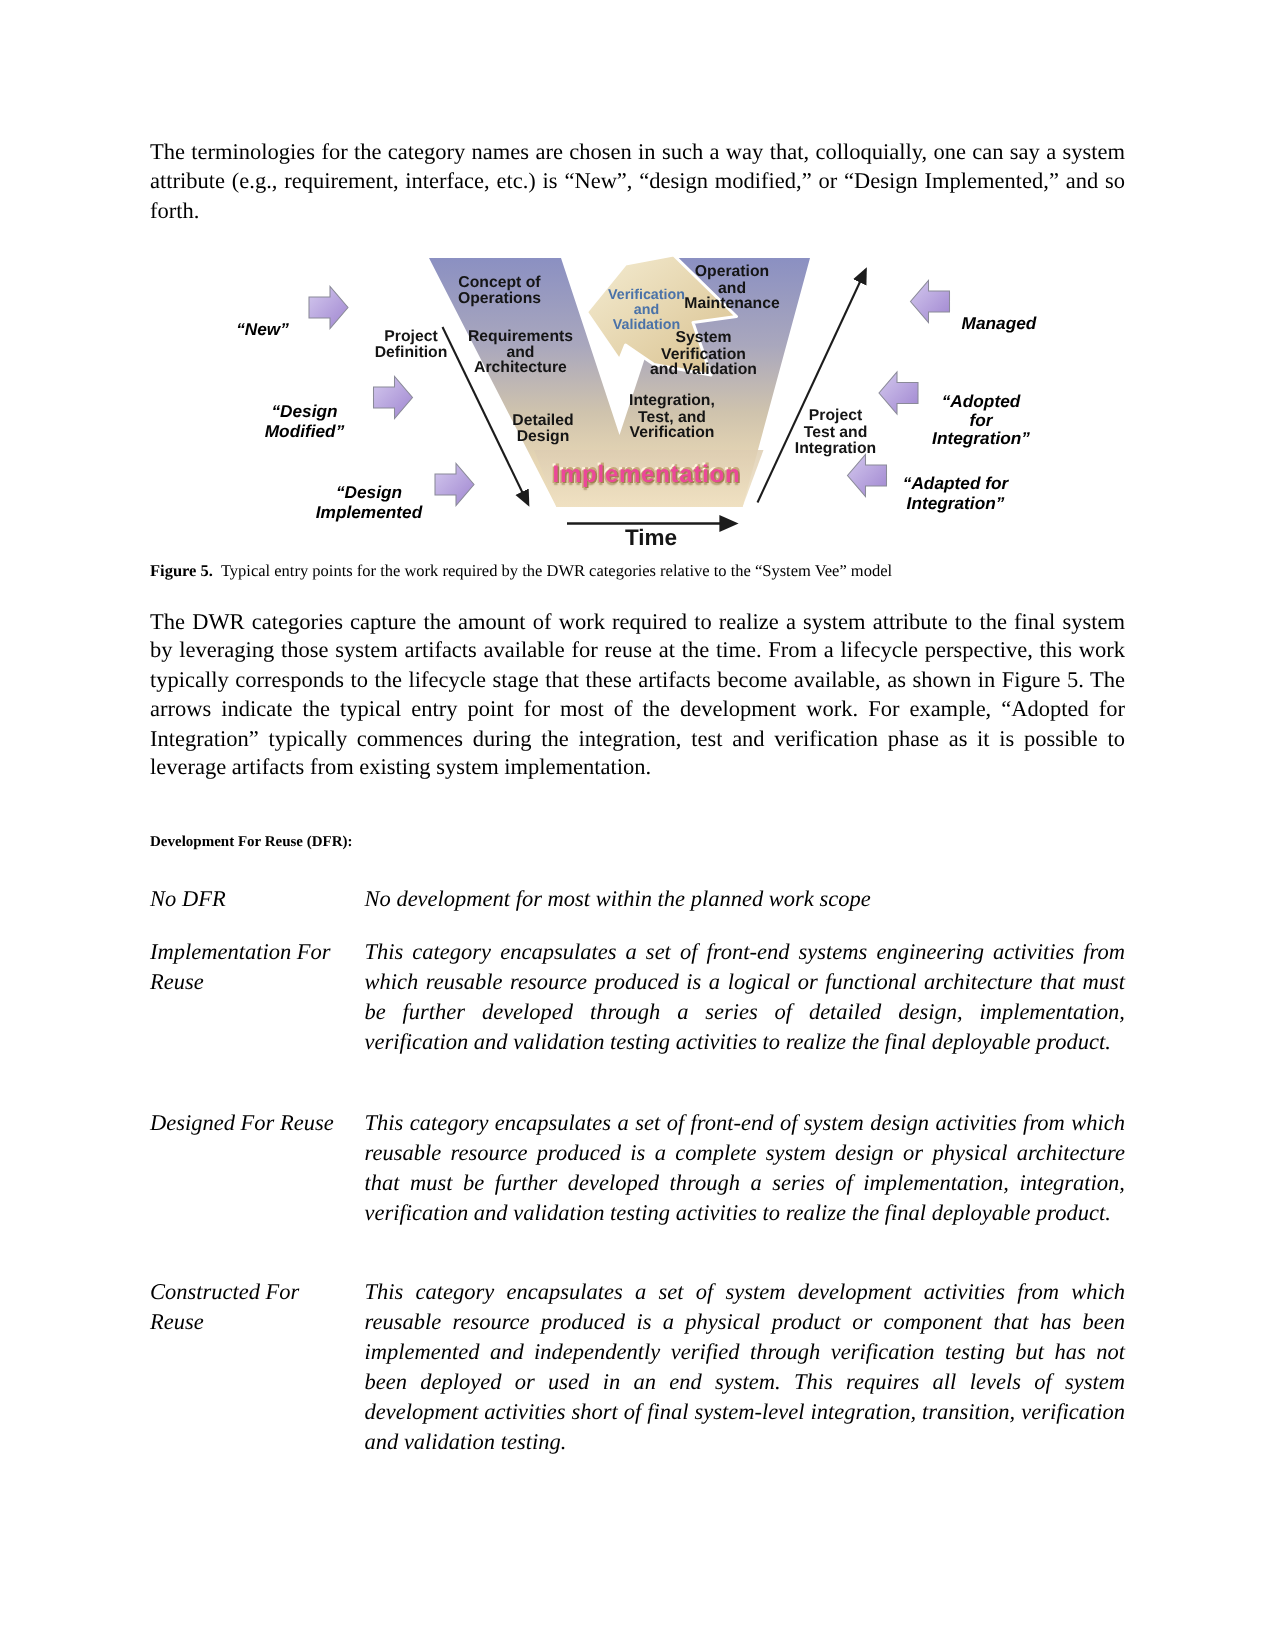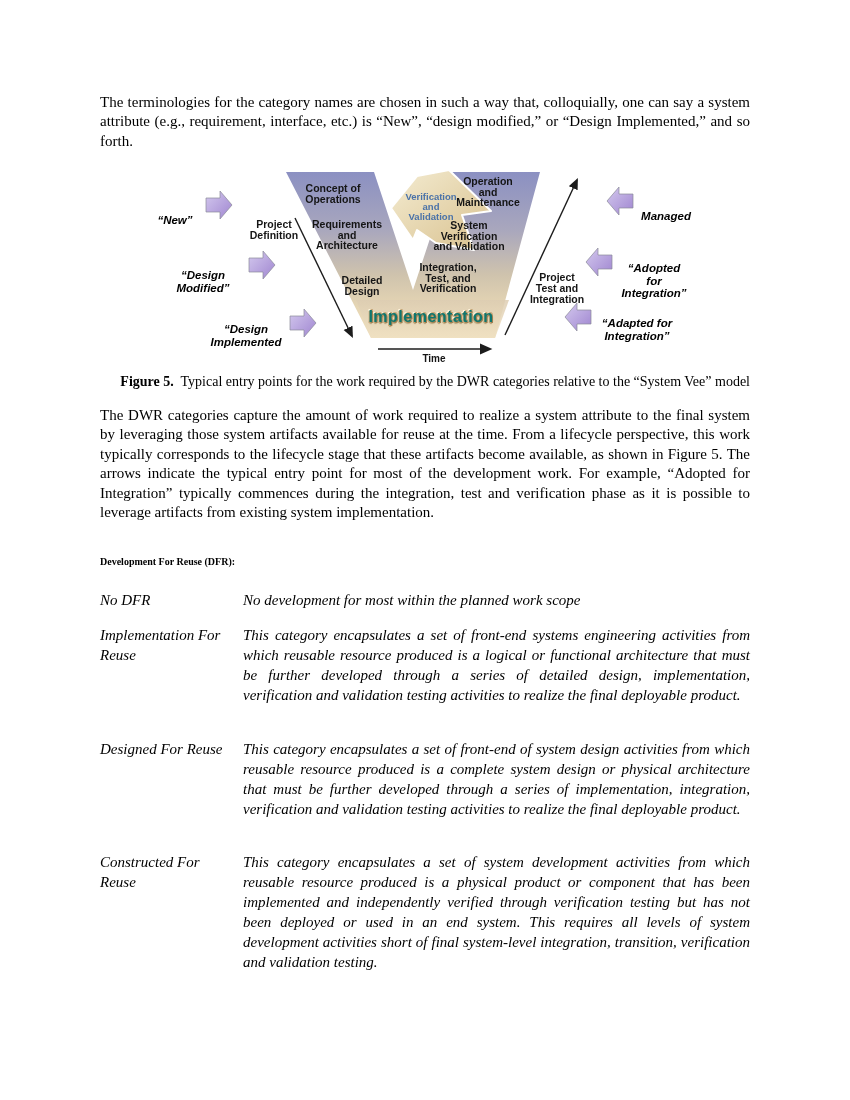--- a/index.html
+++ b/index.html
@@ -15,22 +15,22 @@
   }
   .body-par{
     position:absolute;
     left:100px;width:650px;
     font-size:15px;line-height:19.4px;
     text-align:justify;
   }
   .caption{
     position:absolute;
     left:100px;top:373px;width:650px;
-    font-size:14px;line-height:17px;
-    text-align:right;
+    font-size:11px;line-height:17px;
+    text-align:left;
   }
   .caption b{font-weight:bold;}
   .dfr-heading{
     position:absolute;left:100px;top:556px;width:650px;
     font-size:10px;font-weight:bold;
   }
   .dfr-row{position:absolute;left:100px;width:650px;}
   .dfr-term{
     position:absolute;left:0;top:0;width:125px;
     font-size:15px;line-height:20px;font-style:italic;
@@ -62,24 +62,24 @@
     color:#000;
     margin-top:16px;
   }
   .fig-label.ribbon-text{
     font-size:9.5px;line-height:10px;
     color:#4a72a8;
   }
   .fig-label.impl{
     font-size:16px;line-height:18px;
     letter-spacing:.5px;
-    color:#0f766e;
+    color:#ec4899;
     text-shadow:1px 1px 0 #a08050,-1px 1px 0 #c6a87a,1px -1px 0 #c6a87a,-1px -1px 0 #fff4dd,0 2px 1px rgba(120,90,40,.45);
   }
-  .fig-label.time-label{font-size:10px;}
+  .fig-label.time-label{font-size:15px;}
 </style>
 </head>
 <body>
 
 <div class="page">
 
   <div class="body-par" style="top:93px;">The terminologies for the category names are chosen in such a way that, colloquially, one can say a system attribute (e.g., requirement, interface, etc.) is “New”, “design modified,” or “Design Implemented,” and so forth.</div>
 
   <div class="fig">
     <svg width="575" height="210" viewBox="0 0 575 210">

